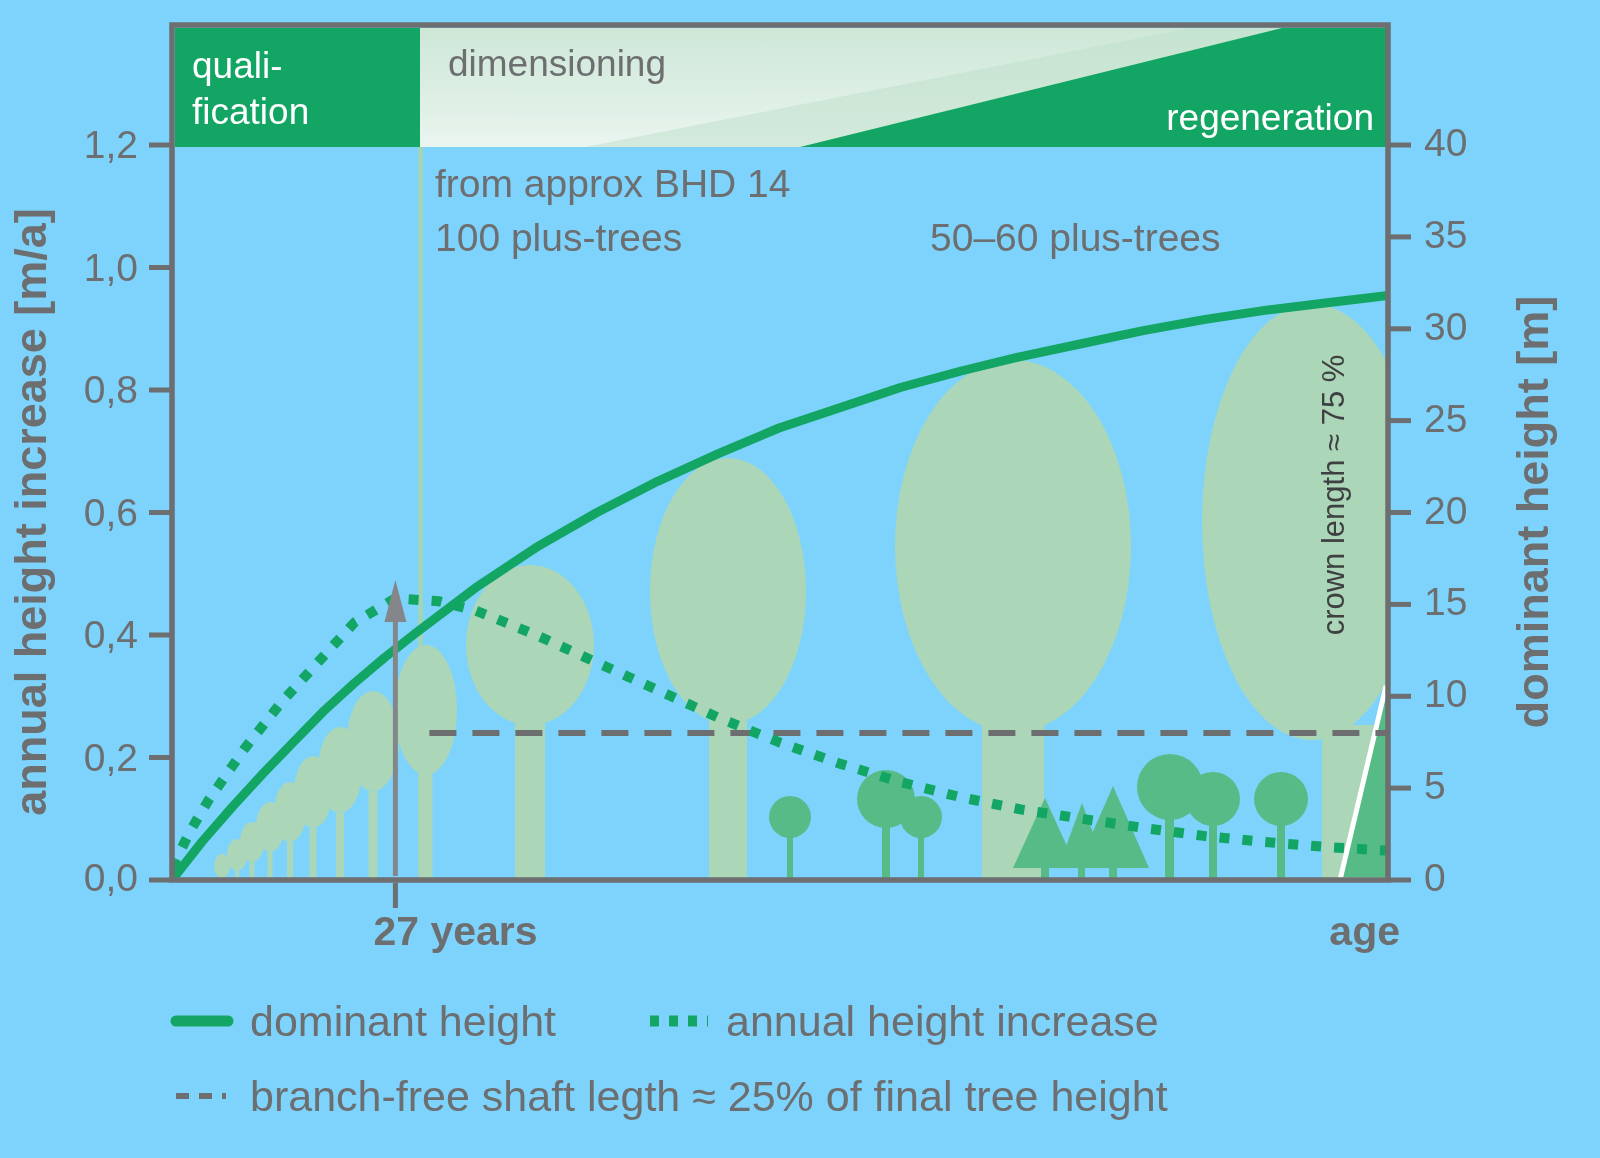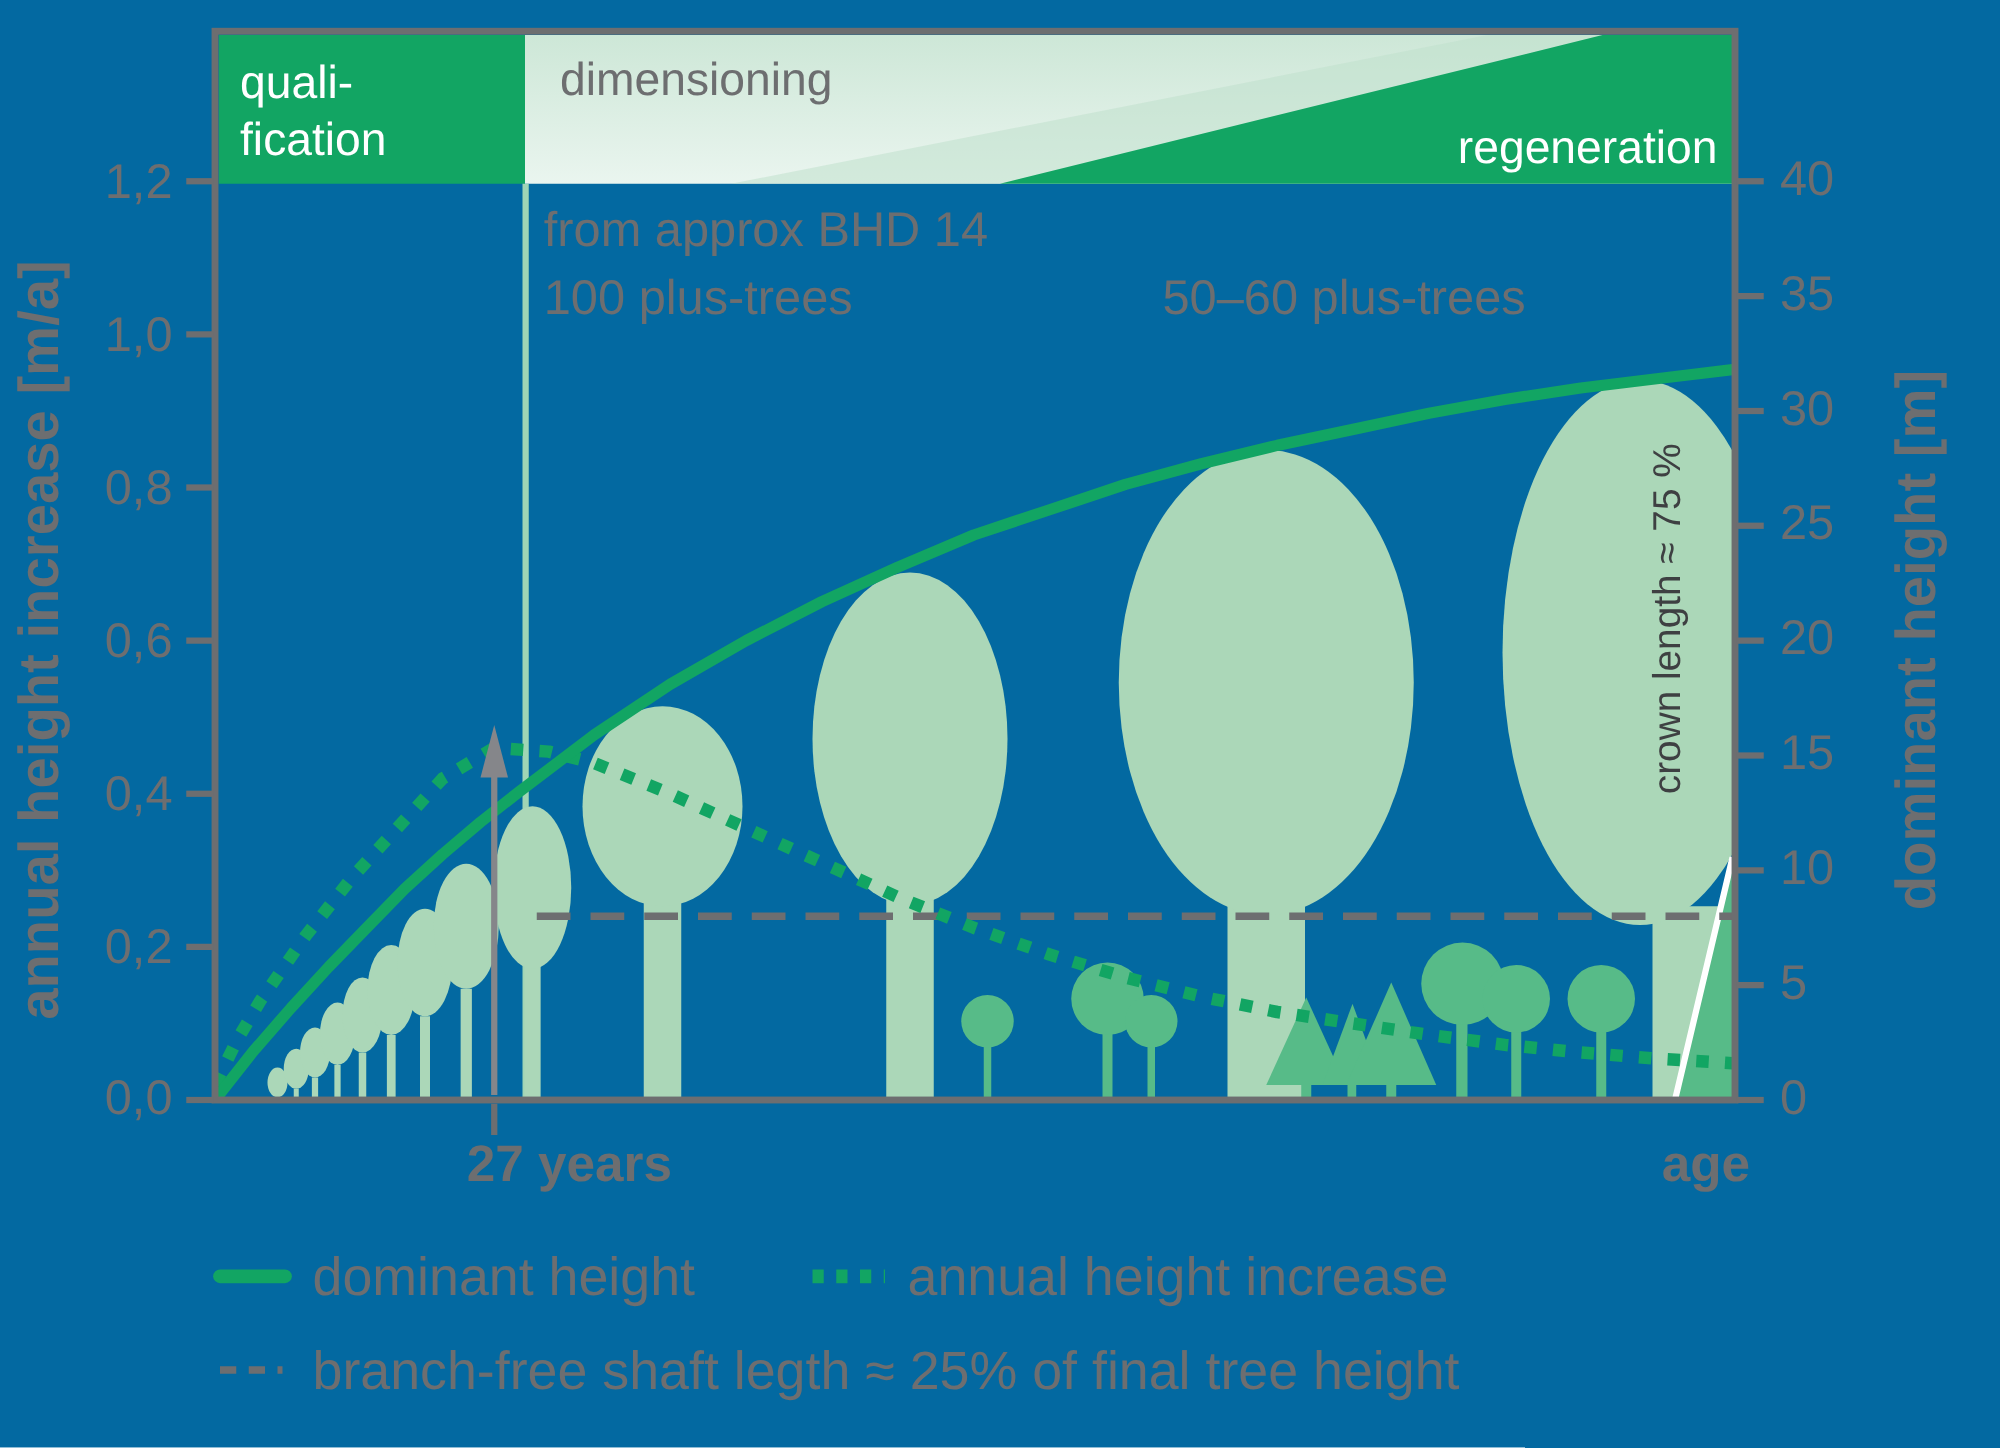--- a/index.html
+++ b/index.html
@@ -1,16 +1,16 @@
 <!DOCTYPE html>
 <html><head>
 <meta charset="utf-8">
 <style>
   html,body{margin:0;padding:0;background:#ffffff;}
-  .stage{width:1600px;height:1158px;background:#0369a1;position:relative;font-family:"Liberation Sans",sans-serif;}
+  .stage{width:1600px;height:1158px;background:#7dd3fc;position:relative;font-family:"Liberation Sans",sans-serif;}
   svg{display:block;}
   text{font-family:"Liberation Sans",sans-serif;}
   .gray-text{fill:#6d6e70;}
   .white-text{fill:#ffffff;}
   .crown-text{fill:#3e4042;}
   .tick-label{font-size:39px;}
   .axis-title{font-size:45px;font-weight:bold;}
   .band-label{font-size:37px;}
   .annot{font-size:39px;}
   .marker-label{font-size:41px;font-weight:bold;}

